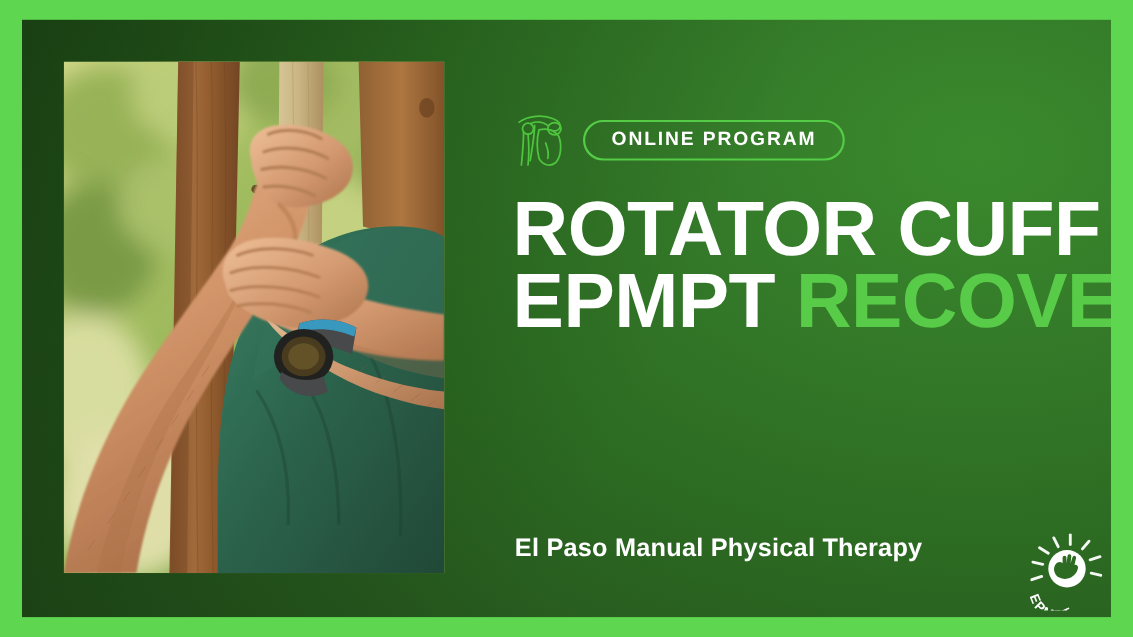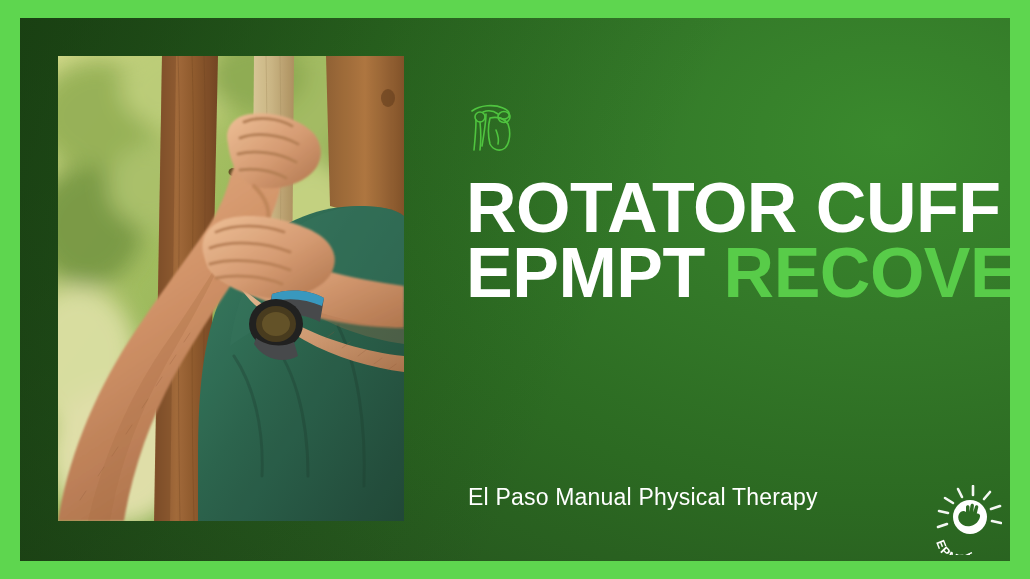--- a/index.html
+++ b/index.html
@@ -93,21 +93,21 @@
   .headline .l1{color:#ffffff;}
   .headline .l2{color:#ffffff;}
   .headline .accent{color:#58cc49;}
 
   
   .subtitle{
     position:absolute;
     left:28px;top:466px;
     color:#ffffff;
     font-size:23px;
-    font-weight:400;
+    font-weight:700;
     letter-spacing:0.2px;
     white-space:nowrap;
   }
 
   
   .logo{
     position:absolute;
     right:8px;bottom:6px;
     width:76px;height:70px;
   }
@@ -286,20 +286,23 @@
             <path d="M22 18 C20 26 20 36 22 44 C25 50 32 52 37 48 C42 43 43 32 40 24 C37 19 30 16 22 18 Z"></path>
 
             <path d="M18 14 C18 22 16 34 14 46"></path>
             <path d="M8 20 C8 30 7 40 6 50"></path>
             <path d="M12 22 C13 32 13 42 12 50"></path>
 
             <path d="M28 30 C30 35 31 40 30 44"></path>
           </g>
         </svg>
 
+        <div class="pill">
+          <span>ONLINE PROGRAM</span>
+        </div>
       </div>
 
       <div class="headline">
         <div class="line l1">ROTATOR CUFF</div>
         <div class="line l2"><span>EPMPT </span><span class="accent">RECOVERY</span></div>
       </div>
 
       <div class="subtitle">El Paso Manual Physical Therapy</div>
 
       <div class="logo">

